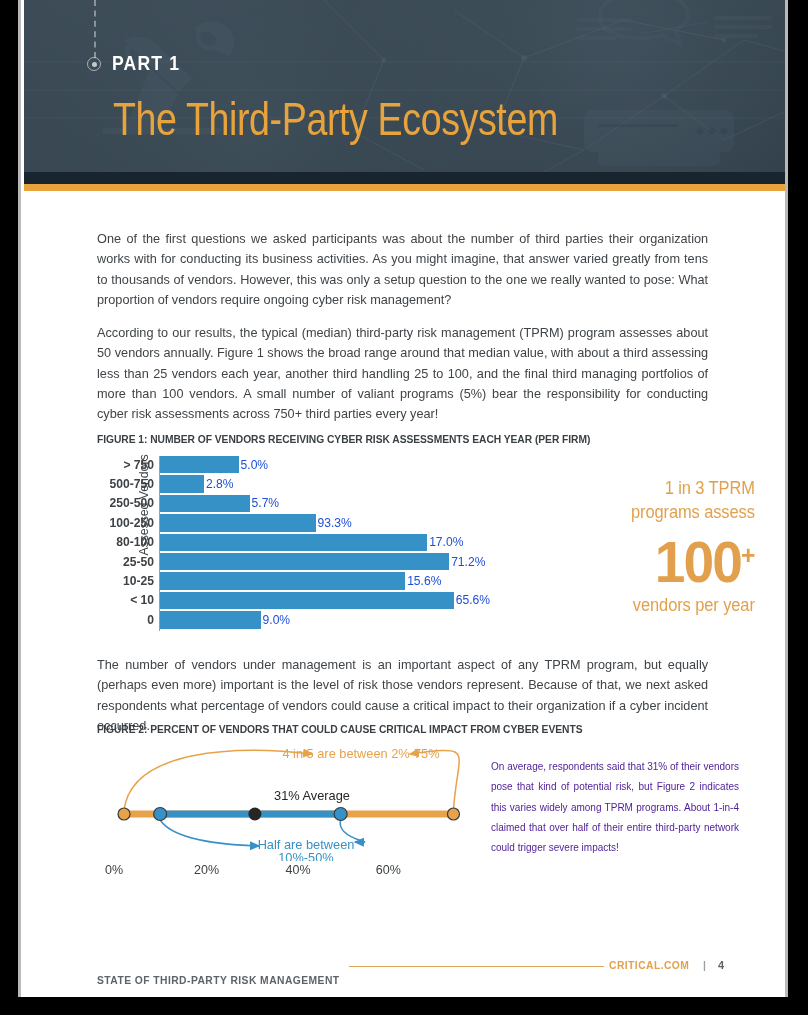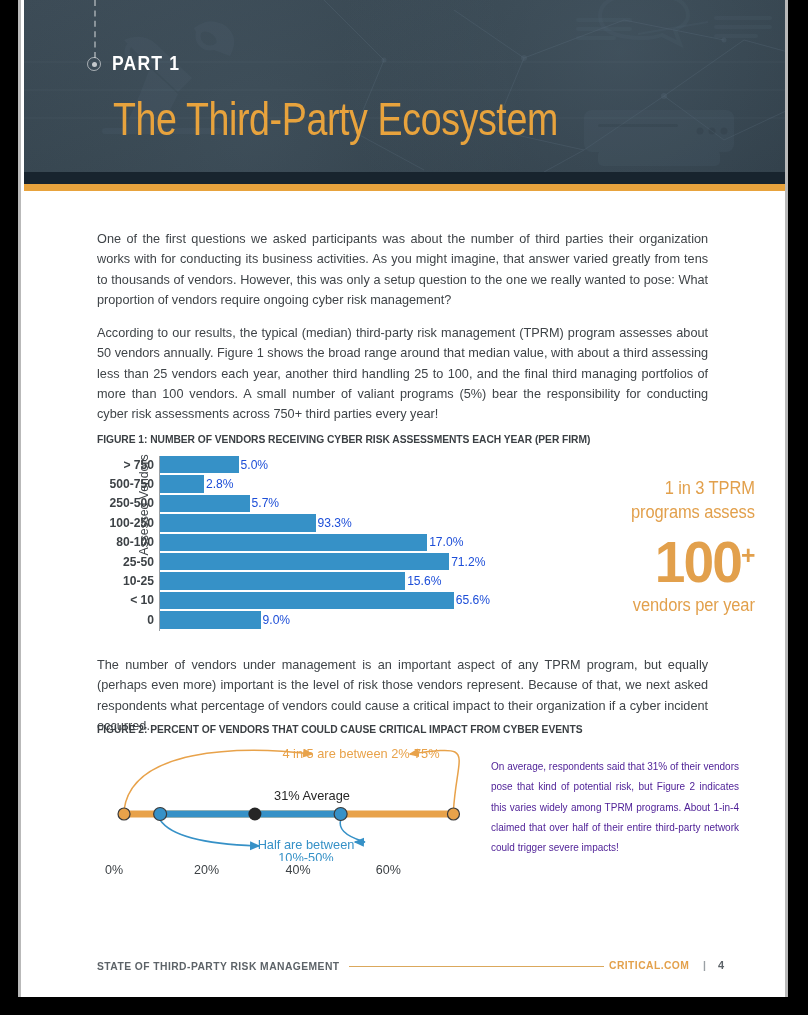--- a/index.html
+++ b/index.html
@@ -294,21 +294,21 @@
   .footer {
     position: absolute;
     left: 0;
     top: 955px;
     width: 764px;
     height: 30px;
   }
   .footer-left {
     position: absolute;
     left: 73px;
-    top: 6px;
+    top: 20px;
     font-size: 10.3px;
     font-weight: bold;
     letter-spacing: 0.45px;
     color: #5d6368;
     font-family: "Liberation Sans Narrow", "Liberation Sans", sans-serif;
   }
   .footer-rule {
     position: absolute;
     left: 325px;
     top: 11px;

